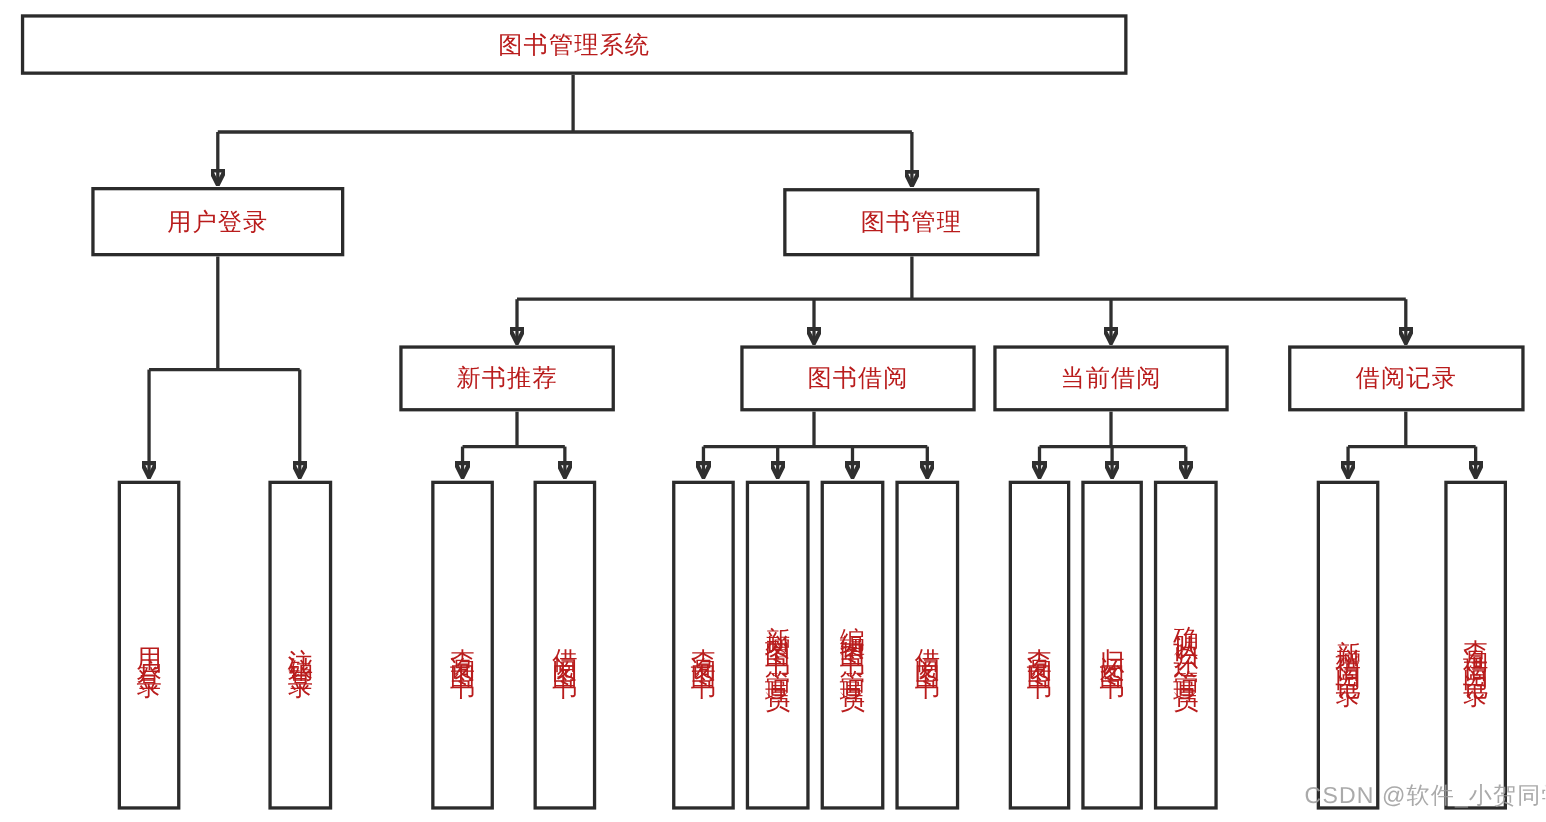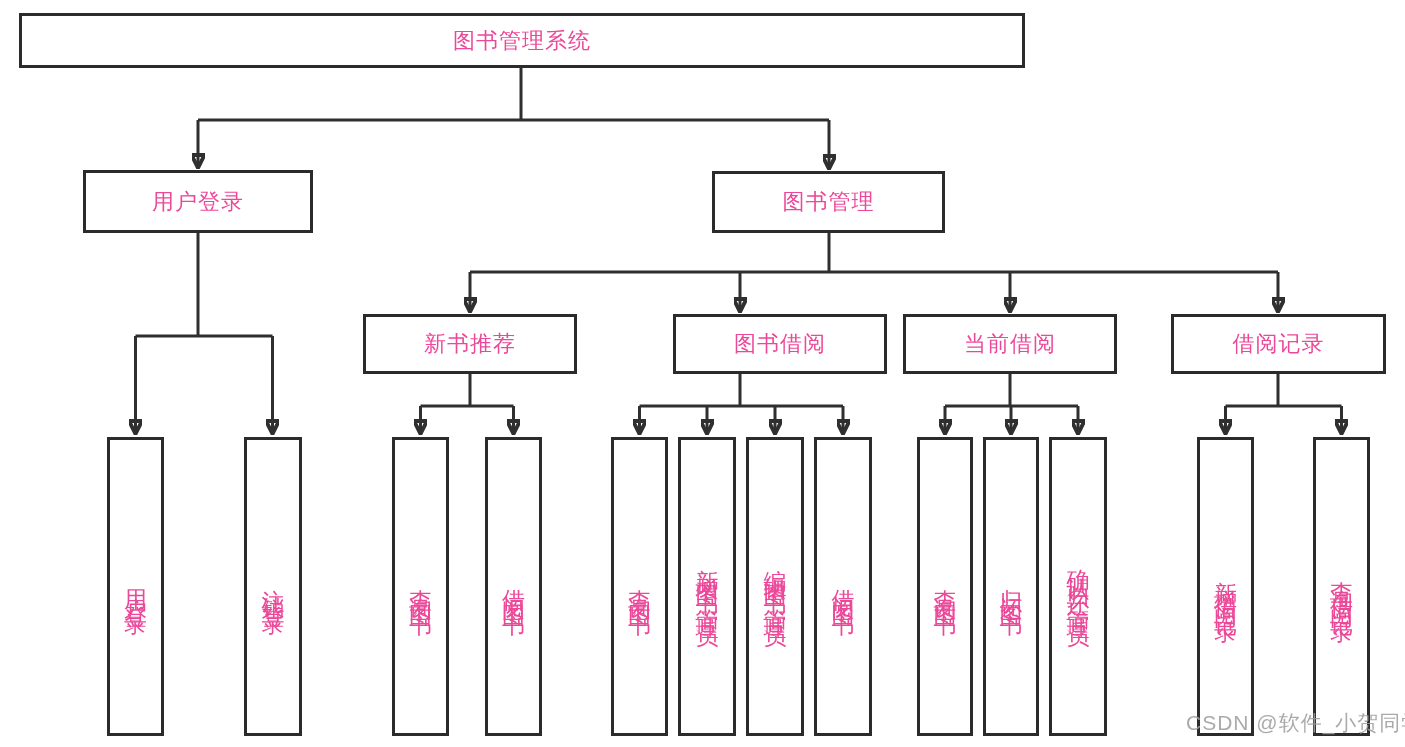--- a/index.html
+++ b/index.html
@@ -29,21 +29,21 @@
     fill: none;
   }
   .box {
     position: absolute;
     box-sizing: border-box;
     background: #ffffff;
     border: 3px solid #2b2b2b;
     display: flex;
     align-items: center;
     justify-content: center;
-    color: #ec4899;
+    color: #b91c1c;
     z-index: 2;
   }
   .hbox span {
     font-size: 22px;
     letter-spacing: 1px;
     white-space: nowrap;
   }
   .vbox span {
     writing-mode: vertical-rl;
     text-orientation: mixed;
@@ -134,21 +134,21 @@
     <span>图书管理系统</span>
   </div>
 
   <div class="box hbox" style="left:83px; top:170px; width:230px; height:63px;">
     <span>用户登录</span>
   </div>
   <div class="box hbox" style="left:712px; top:171px; width:233px; height:62px;">
     <span>图书管理</span>
   </div>
 
-  <div class="box hbox" style="left:363px; top:314px; width:214px; height:60px;">
+  <div class="box hbox" style="left:363px; top:314px; width:196px; height:60px;">
     <span>新书推荐</span>
   </div>
   <div class="box hbox" style="left:633px; top:314px; width:214px; height:60px;margin-left:40px;">
     <span>图书借阅</span>
   </div>
   <div class="box hbox" style="left:903px; top:314px; width:214px; height:60px;">
     <span>当前借阅</span>
   </div>
   <div class="box hbox" style="left:1171px; top:314px; width:215px; height:60px;">
     <span>借阅记录</span>

